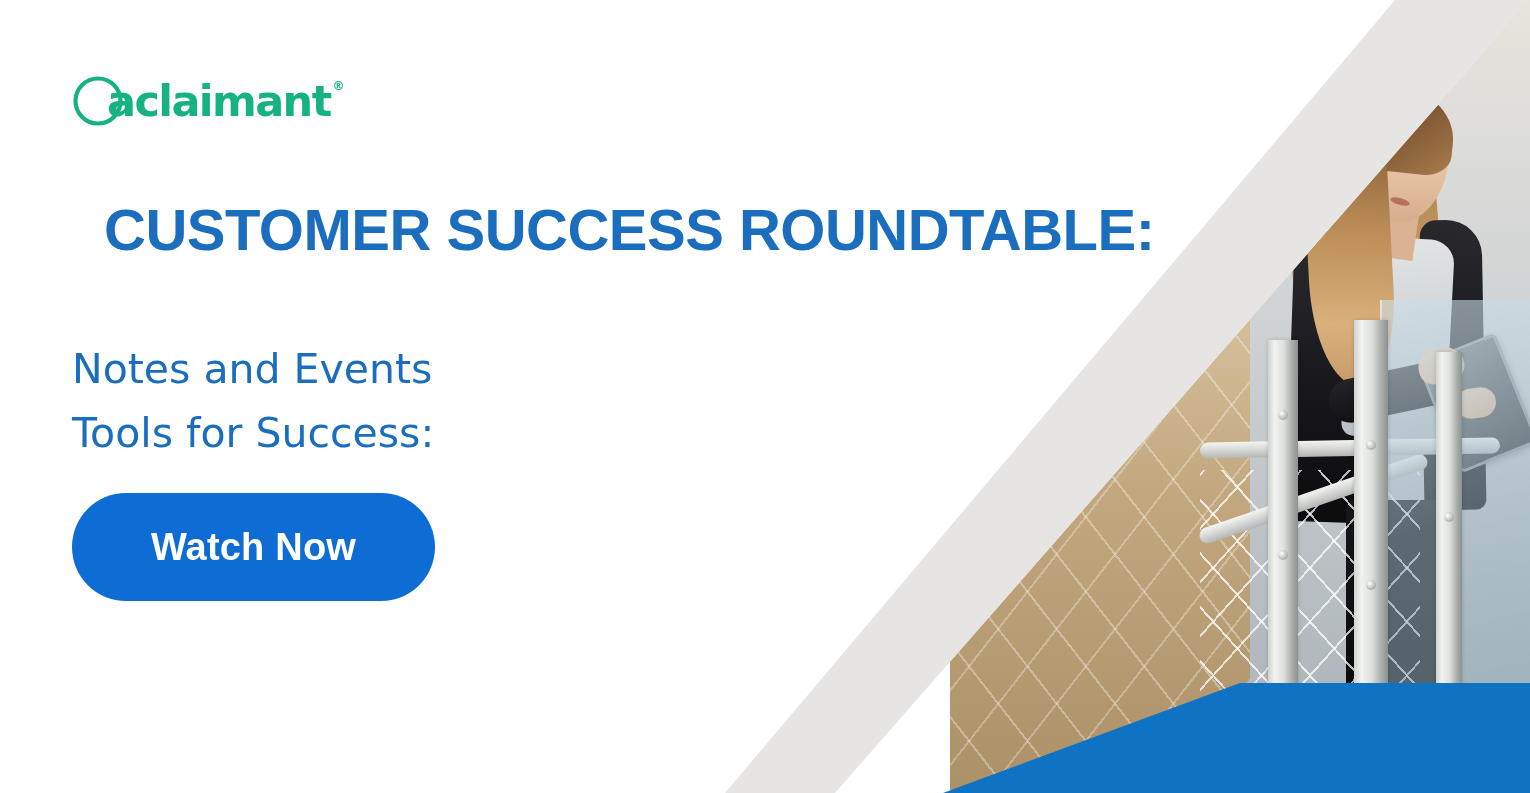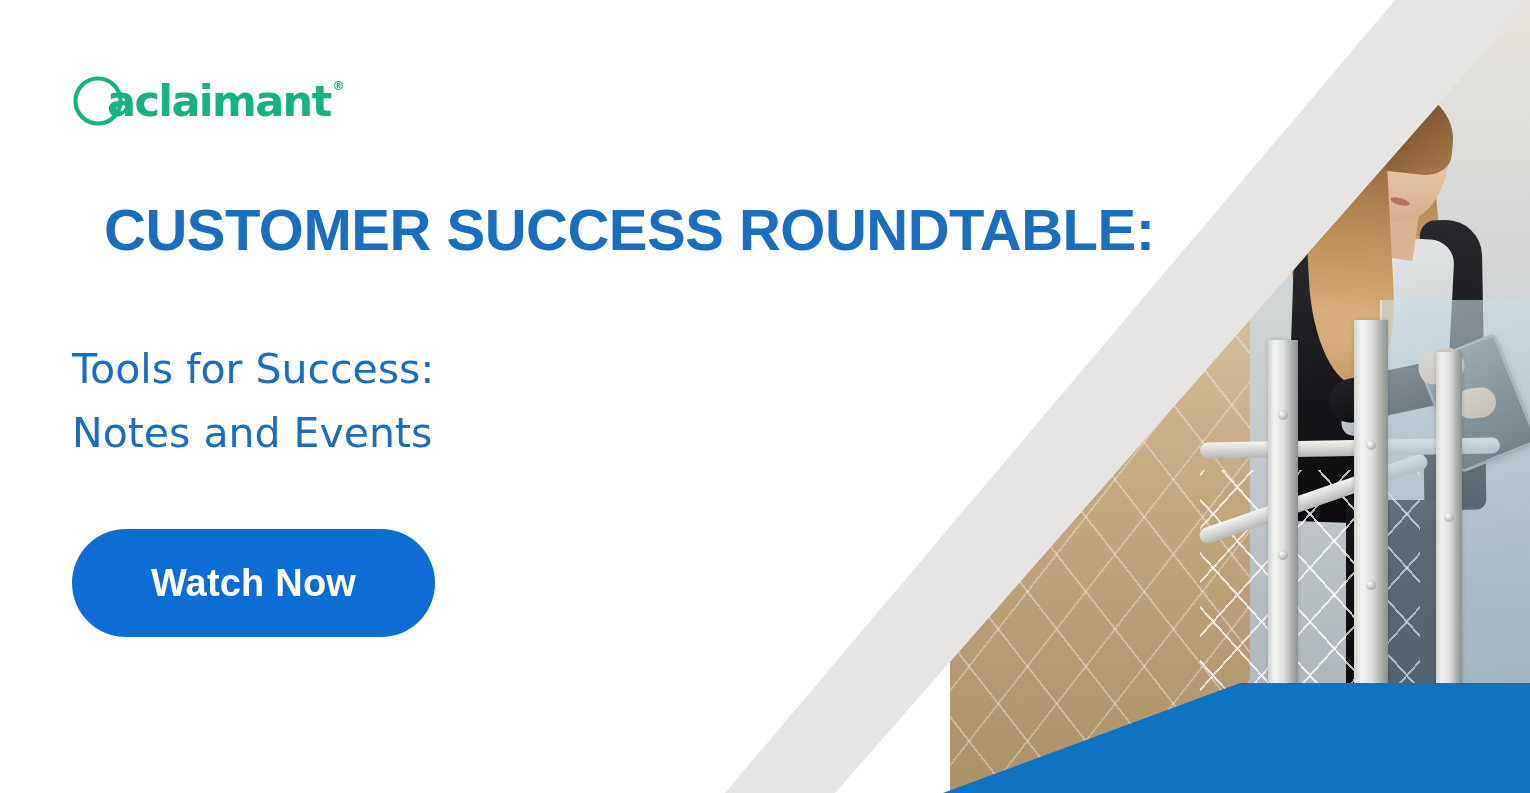--- a/index.html
+++ b/index.html
@@ -298,21 +298,20 @@
     border-radius:56px;
     color:#ffffff;
     font-family:"Liberation Sans", sans-serif;
     font-size:38px;
     font-weight:700;
     letter-spacing:0.2px;
     cursor:pointer;
     display:flex;
     align-items:center;
     justify-content:center;
-    margin-top:36px;
   }
 </style>
 </head>
 <body>
 
 <div class="banner">
 
   <div class="art">
 
     <div class="art-photo">
@@ -369,20 +368,20 @@
           <circle cx="26" cy="26" r="22.5" fill="none" stroke="#16B282" stroke-width="4.2"></circle>
         </svg>
       </span>
       <span class="logo-word">aclaimant</span>
       <span class="logo-tm">®</span>
     </div>
 
     <h1 class="headline">CUSTOMER SUCCESS ROUNDTABLE:</h1>
 
     <div class="subtitle">
+      <span class="line">Notes and Events</span>
       <span class="line">Tools for Success:</span>
-      <span class="line">Notes and Events</span>
     </div>
 
     <button class="cta">Watch Now</button>
 
   </div>
 </div>
 
 </body></html>

